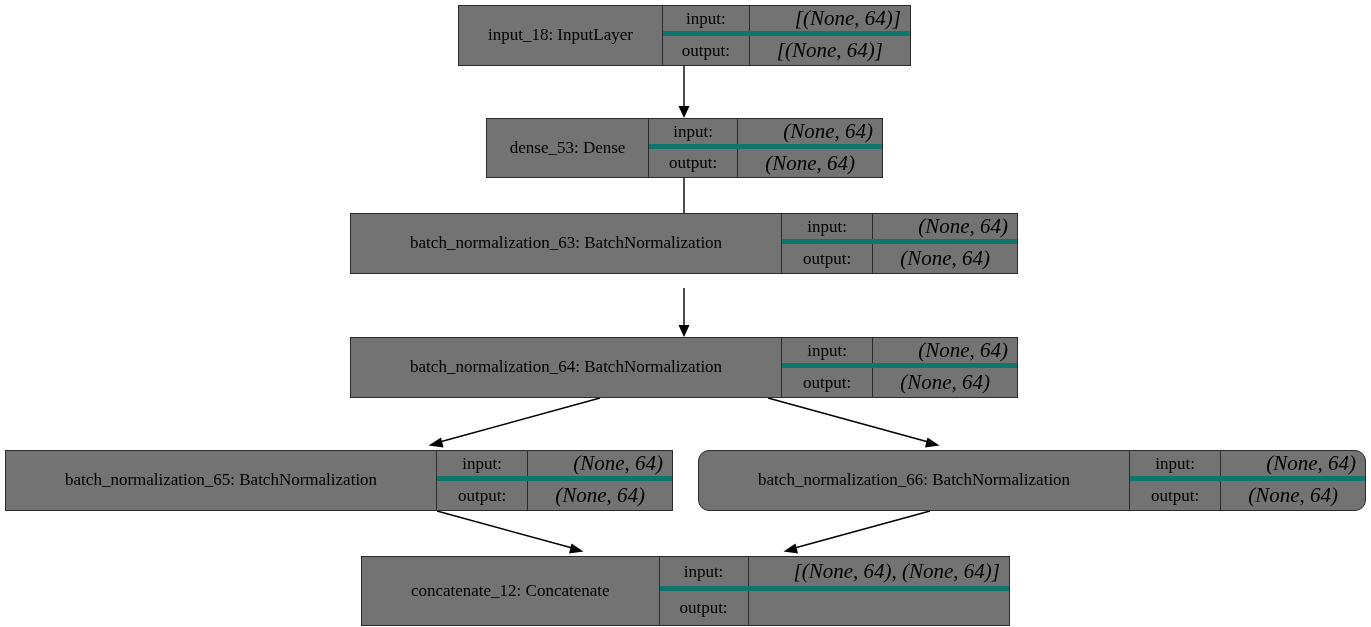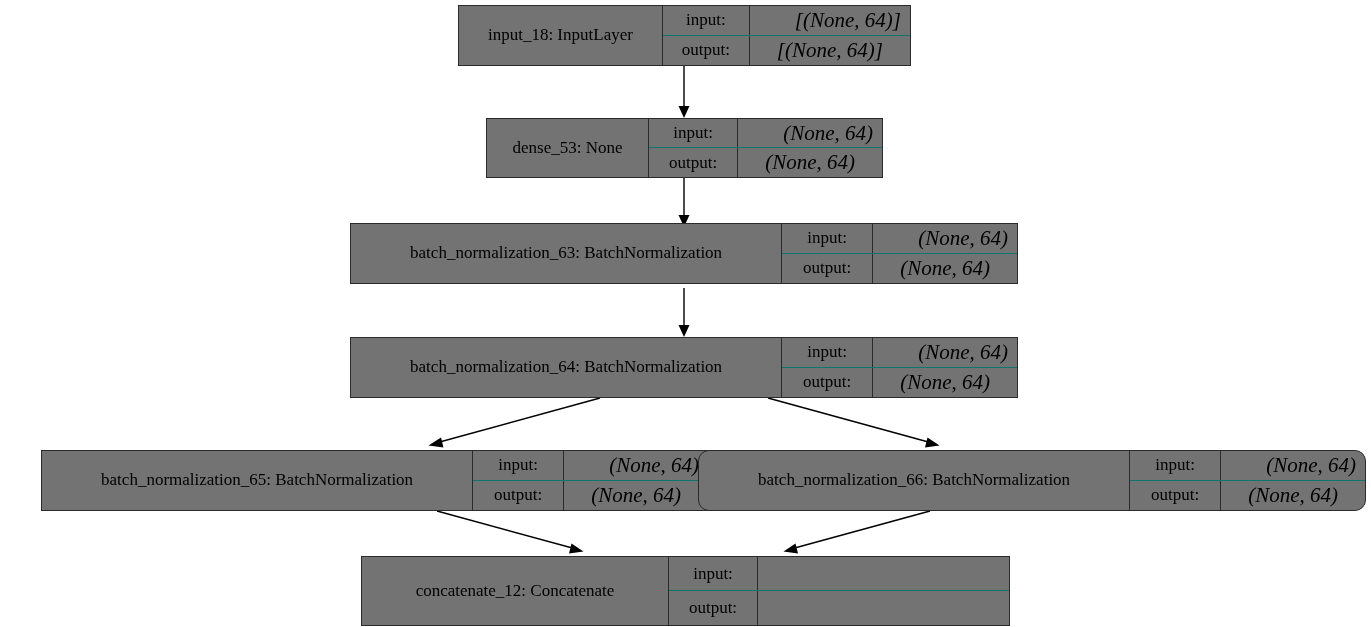--- a/index.html
+++ b/index.html
@@ -47,21 +47,21 @@
     flex: 1 1 auto;
   }
   .io-row {
     box-sizing: border-box;
     display: flex;
     flex-direction: row;
     flex: 1 1 50%;
     align-items: stretch;
   }
   .io-row.top {
-    border-bottom: 1px solid #0f766e;
+    border-bottom: 5px solid #0f766e;
     gap: 36px;
   }
   .io-label {
     box-sizing: border-box;
     display: flex;
     align-items: center;
     justify-content: center;
     border-right: 1px solid #2b2b2b;
     white-space: nowrap;
     padding: 0 9px;
@@ -148,34 +148,34 @@
         <div class="io-value">[(None, 64)]</div>
       </div>
       <div class="io-row">
         <div class="io-label" style="width:87px;">output:</div>
         <div class="io-value">[(None, 64)]</div>
       </div>
     </div>
   </div>
 
   <div class="node" style="left:486px; top:118px; width:397px; height:60px;">
-    <div class="node-name" style="width:182px;">dense_53: None</div>
+    <div class="node-name" style="width:182px;">dense_53: Dense</div>
     <div class="io-table">
       <div class="io-row top">
         <div class="io-label" style="width:89px;">input:</div>
         <div class="io-value">(None, 64)</div>
       </div>
       <div class="io-row">
         <div class="io-label" style="width:89px;">output:</div>
         <div class="io-value">(None, 64)</div>
       </div>
     </div>
   </div>
 
-  <div class="node" style="left:350px; top:223px; width:668px; height:61px;">
+  <div class="node" style="left:350px; top:213px; width:668px; height:61px;">
     <div class="node-name" style="width:456px;">batch_normalization_63: BatchNormalization</div>
     <div class="io-table">
       <div class="io-row top">
         <div class="io-label" style="width:91px;">input:</div>
         <div class="io-value">(None, 64)</div>
       </div>
       <div class="io-row">
         <div class="io-label" style="width:91px;">output:</div>
         <div class="io-value">(None, 64)</div>
       </div>
@@ -189,21 +189,21 @@
         <div class="io-label" style="width:91px;">input:</div>
         <div class="io-value">(None, 64)</div>
       </div>
       <div class="io-row">
         <div class="io-label" style="width:91px;">output:</div>
         <div class="io-value">(None, 64)</div>
       </div>
     </div>
   </div>
 
-  <div class="node" style="left:5px; top:450px; width:668px; height:61px;margin-left:36px;">
+  <div class="node" style="left:5px; top:450px; width:668px; height:61px;">
     <div class="node-name" style="width:456px;">batch_normalization_65: BatchNormalization</div>
     <div class="io-table">
       <div class="io-row top">
         <div class="io-label" style="width:91px;">input:</div>
         <div class="io-value">(None, 64)</div>
       </div>
       <div class="io-row">
         <div class="io-label" style="width:91px;">output:</div>
         <div class="io-value">(None, 64)</div>
       </div>
@@ -222,20 +222,21 @@
         <div class="io-value">(None, 64)</div>
       </div>
     </div>
   </div>
 
   <div class="node" style="left:361px; top:556px; width:649px; height:70px;">
     <div class="node-name" style="width:307px;">concatenate_12: Concatenate</div>
     <div class="io-table">
       <div class="io-row top">
         <div class="io-label" style="width:89px;">input:</div>
+        <div class="io-value">[(None, 64), (None, 64)]</div>
       </div>
       <div class="io-row">
         <div class="io-label" style="width:89px;">output:</div>
       </div>
     </div>
   </div>
 
 </div>
 
 </body></html>

